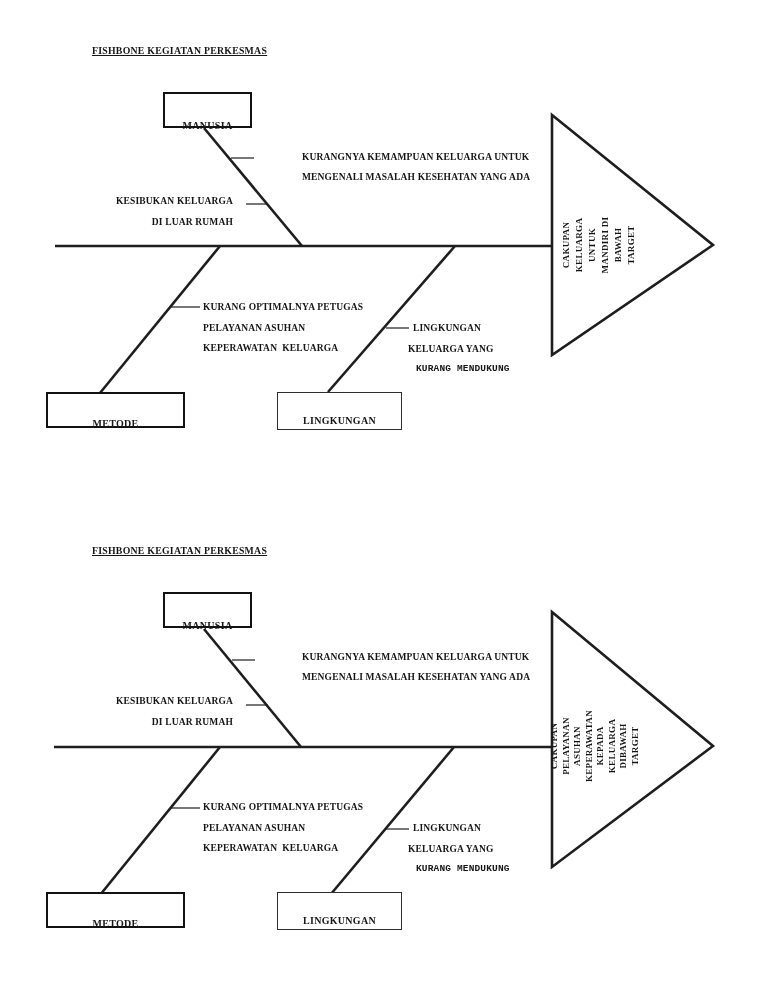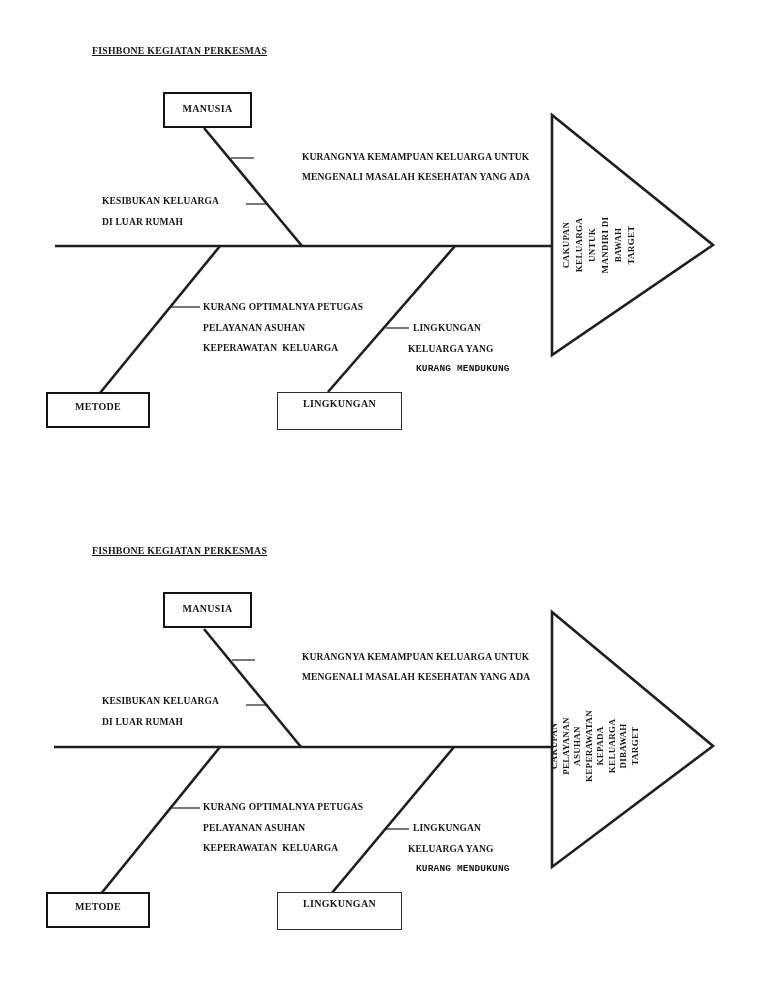--- a/index.html
+++ b/index.html
@@ -13,28 +13,28 @@
   #diagram-2 { top:500px; }
   .skeleton { position:absolute; left:0; top:0; }
   .title {
     position:absolute; left:92px; top:45px;
     font-size:9.8px; letter-spacing:.25px; white-space:pre;text-decoration:underline;
   }
   .catbox {
     position:absolute; background:#ffffff; box-sizing:border-box;
     font-size:10px; letter-spacing:.3px; text-align:center;
   }
-  .catbox span { display:block; }
+  .catbox span { display:block;margin-top:17px; }
   .box-manusia { left:163px; top:92px; width:89px; height:36px; border:2.6px solid #121212; padding-top:9px; }
-  .box-metode  { left:46px;  top:392px; width:104px; height:36px; border:2.6px solid #121212; padding-top:7px; }
+  .box-metode  { left:46px;  top:392px; width:139px; height:36px; border:2.6px solid #121212; padding-top:7px; }
   .box-lingkungan { left:277px; top:392px; width:125px; height:38px; border:1.4px solid #2e2e2e; padding-top:5px; }
   .branch { position:absolute; font-size:9.5px; letter-spacing:.15px; }
   .branch div { white-space:pre; }
   .b-manusia    { left:258px; top:148px; line-height:19.5px;margin-left:44px; }
-  .b-keluarga   { left:102px; top:191px; line-height:20.5px; }
+  .b-keluarga   { left:116px; top:191px; line-height:20.5px;text-align:right; }
   .b-metode     { left:203px; top:297px; line-height:20.5px; }
   .b-lingkungan { left:413px; top:318px; line-height:20.5px; }
   .b-lingkungan div:nth-child(2) { margin-left:-5px; }
   .b-lingkungan div:nth-child(3) { margin-left:3px;font-family:Liberation Mono, monospace; }
   .head-text {
     position:absolute; transform:rotate(-90deg); text-align:center;
     font-size:9px; letter-spacing:.3px;
   }
   .head-text div { white-space:pre; }
   #diagram-1 .head-text { left:539px; top:206px; width:120px; height:78px; line-height:13px; }

